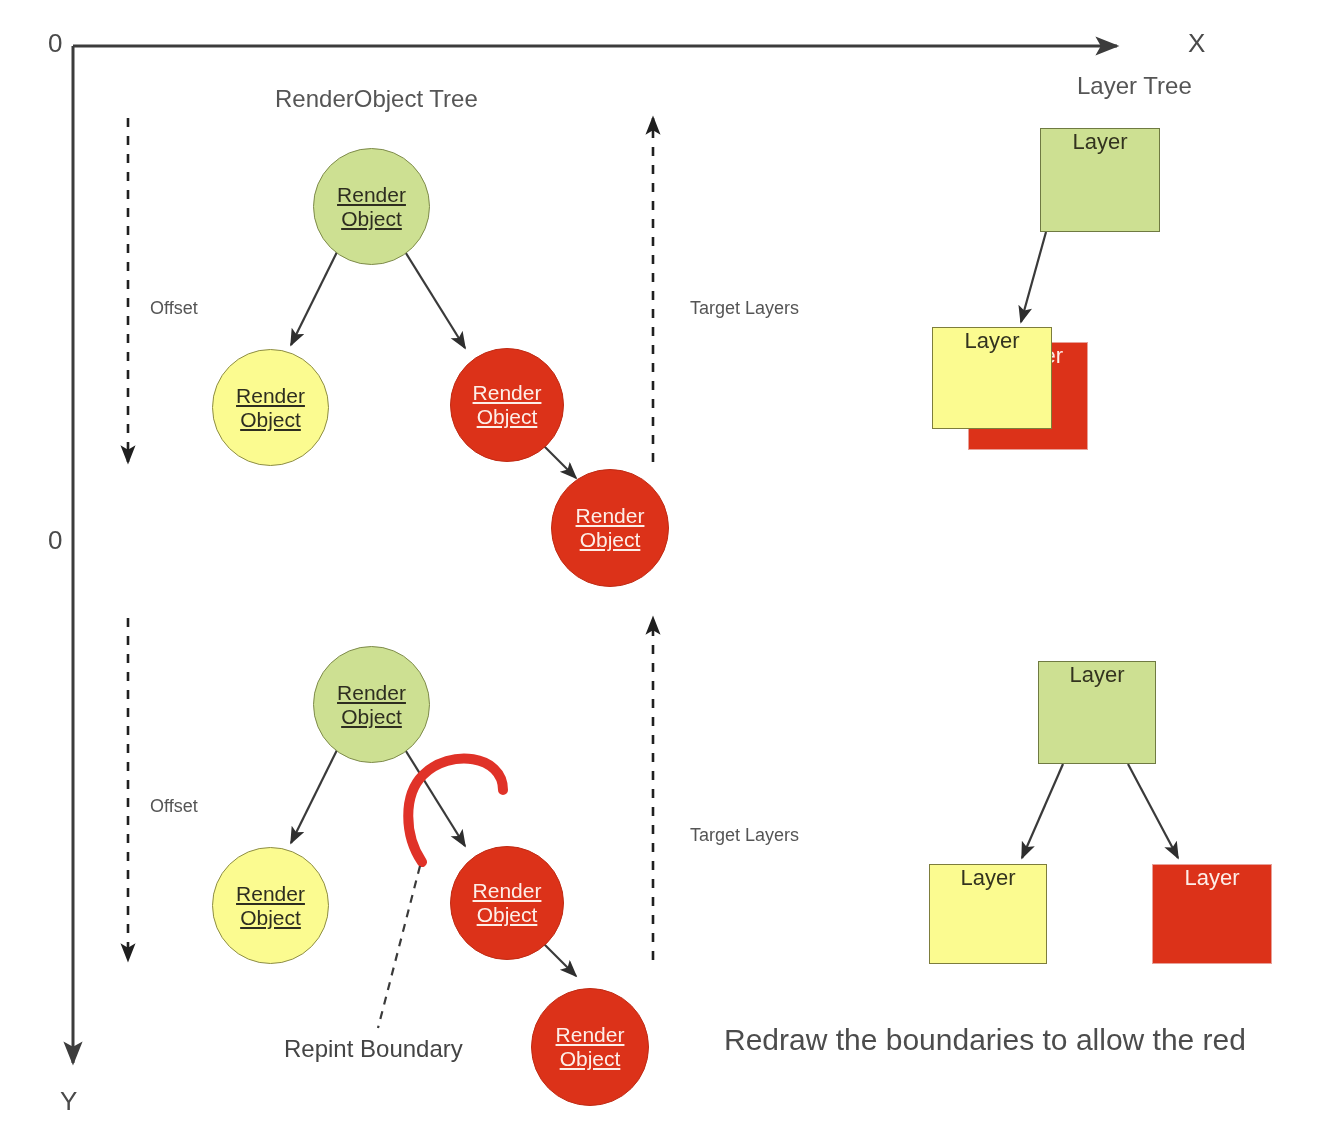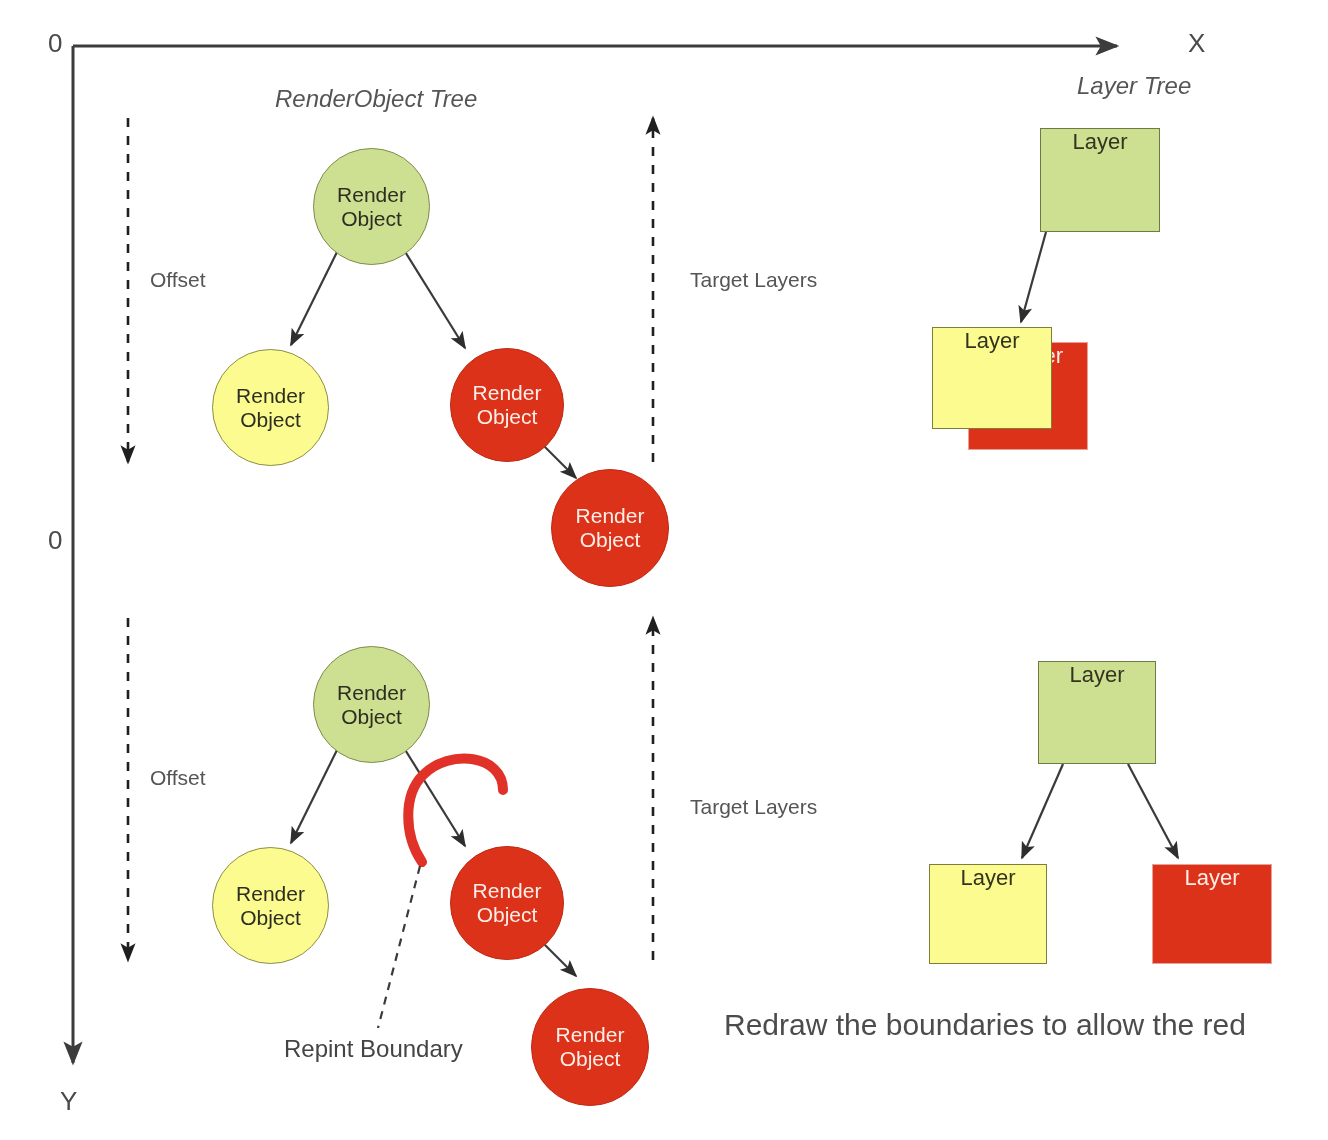--- a/index.html
+++ b/index.html
@@ -29,37 +29,38 @@
     white-space: nowrap;
     pointer-events: none;
   }
   .axis-lbl {
     font-size: 26px;
     color: #4a4a4a;
   }
   .section-title {
     font-size: 24px;
     color: #555555;
-    font-style: italic;
   }
   .side-lbl {
-    font-size: 21px;
+    font-size: 18px;
     color: #555555;
+    margin-top: 30px;
   }
   .node {
     position: absolute;
     border-radius: 50%;
     display: flex;
     flex-direction: column;
     align-items: center;
     justify-content: center;
     font-size: 21px;
     line-height: 1.12;
     box-sizing: border-box;
     text-align: center;
+    text-decoration: underline;
   }
   .node.green {
     background: #cde092;
     border: 1.5px solid #7e8b4b;
     color: #2e2e20;
   }
   .node.yellow {
     background: #fbfb90;
     border: 1.5px solid #8d8d44;
     color: #2e2e20;
@@ -91,20 +92,21 @@
     border: 1.5px solid #e8a098;
     color: #fdeee8;
   }
   .caption {
     position: absolute;
     font-size: 30px;
     color: #4c4c4c;
     text-align: center;
     line-height: 1.3;
     font-family: "Liberation Sans", sans-serif;
+    margin-top: 15px;
   }
   .repaint-lbl {
     font-size: 24px;
     color: #444444;
   }
 </style>
 </head>
 <body>
 
 <div id="stage">

